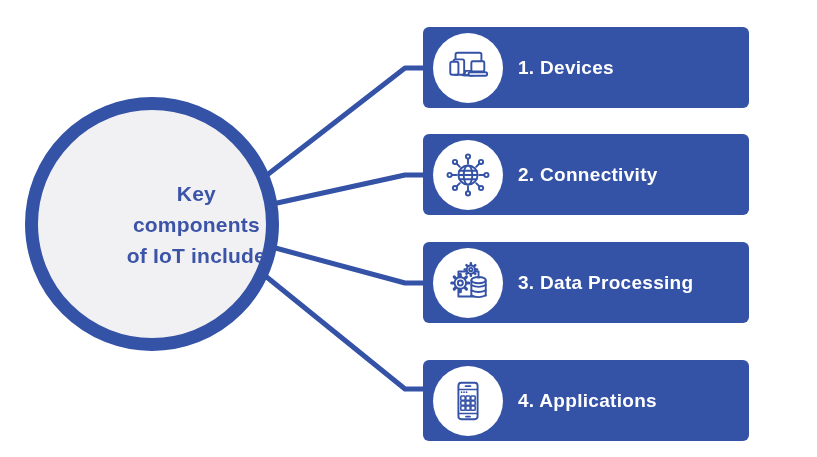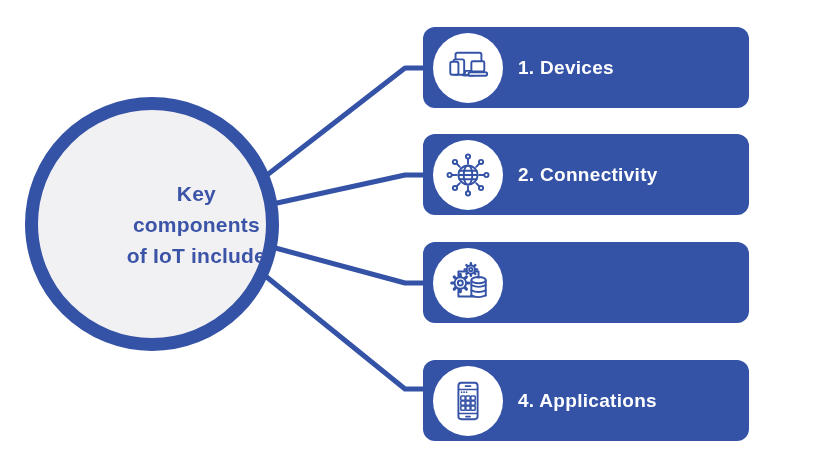--- a/index.html
+++ b/index.html
@@ -33,21 +33,21 @@
     font-weight: bold;
     line-height: 31px;
     letter-spacing: 0.2px;
   }
   .hub-title span { display: block; }
 
   .item {
     position: absolute; left: 423px;
     width: 326px; height: 81px;
     background: var(--accent, #3452A6);
-    border-radius: 12px;
+    border-radius: 6px;
     display: flex; align-items: center;
     z-index: 1;
   }
   .badge {
     flex: none;
     width: 70px; height: 70px;
     margin-left: 10px;
     background: #ffffff;
     border-radius: 50%;
     display: flex; align-items: center; justify-content: center;
@@ -131,20 +131,21 @@
         </g>
         <circle cx="16" cy="24" r="6" fill="#ffffff"></circle>
         <circle cx="16" cy="24" r="2.6"></circle>
         <g stroke-width="2.6">
           <path d="M31 10 H33.5 M29.8 12.8 L31.6 14.6 M27 14 V16.5 M24.2 12.8 L22.4 14.6 M23 10 H20.5 M24.2 7.2 L22.4 5.4 M27 6 V3.5 M29.8 7.2 L31.6 5.4"></path>
         </g>
         <circle cx="27" cy="10" r="4.3" fill="#ffffff"></circle>
         <circle cx="27" cy="10" r="1.8"></circle>
       </svg>
     </div>
+    <div class="item-label">3. Data Processing</div>
   </div>
 
   <div class="item" style="top: 360px;">
     <div class="badge">
       <svg width="46" height="46" viewBox="0 0 48 48" fill="none" stroke="currentColor" stroke-width="2" stroke-linejoin="round" stroke-linecap="round">
         <rect x="14" y="5" width="20" height="38" rx="3" fill="#ffffff"></rect>
         <path d="M14.5 12 H33.5 M14.5 37 H33.5" stroke-width="1.6"></path>
         <rect x="20.5" y="7.5" width="7" height="1.8" rx="0.9" fill="currentColor" stroke="none"></rect>
         <circle cx="17.3" cy="14.8" r="0.9" fill="currentColor" stroke="none"></circle>
         <circle cx="19.9" cy="14.8" r="0.9" fill="currentColor" stroke="none"></circle>

